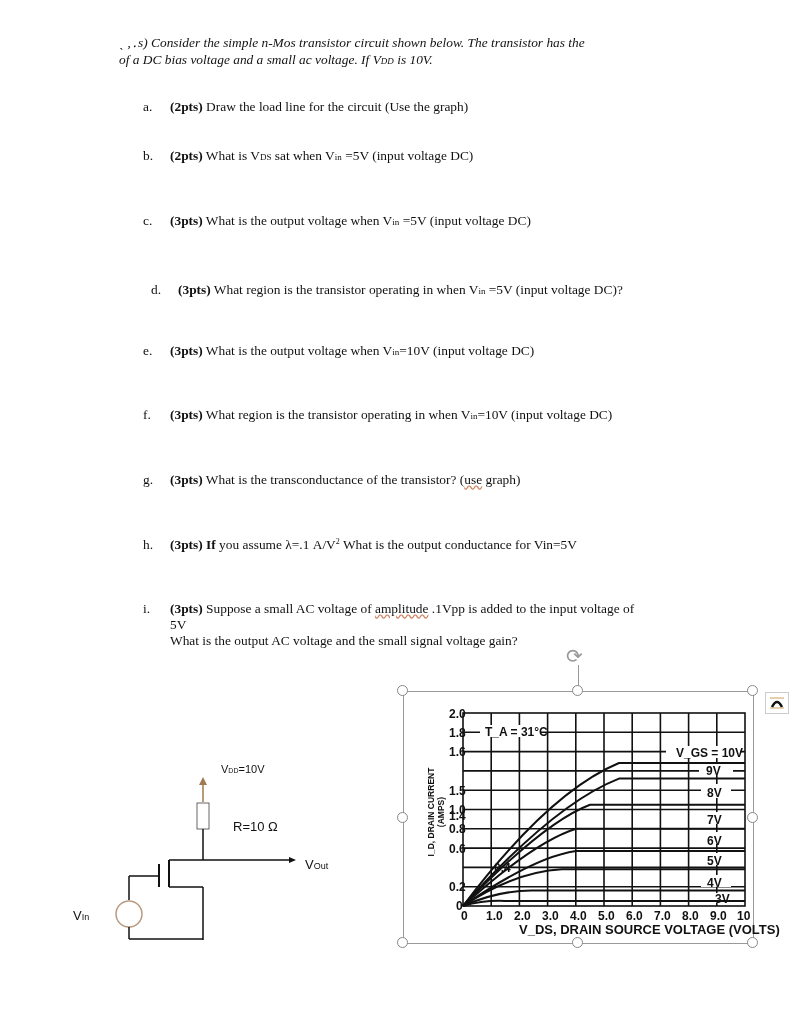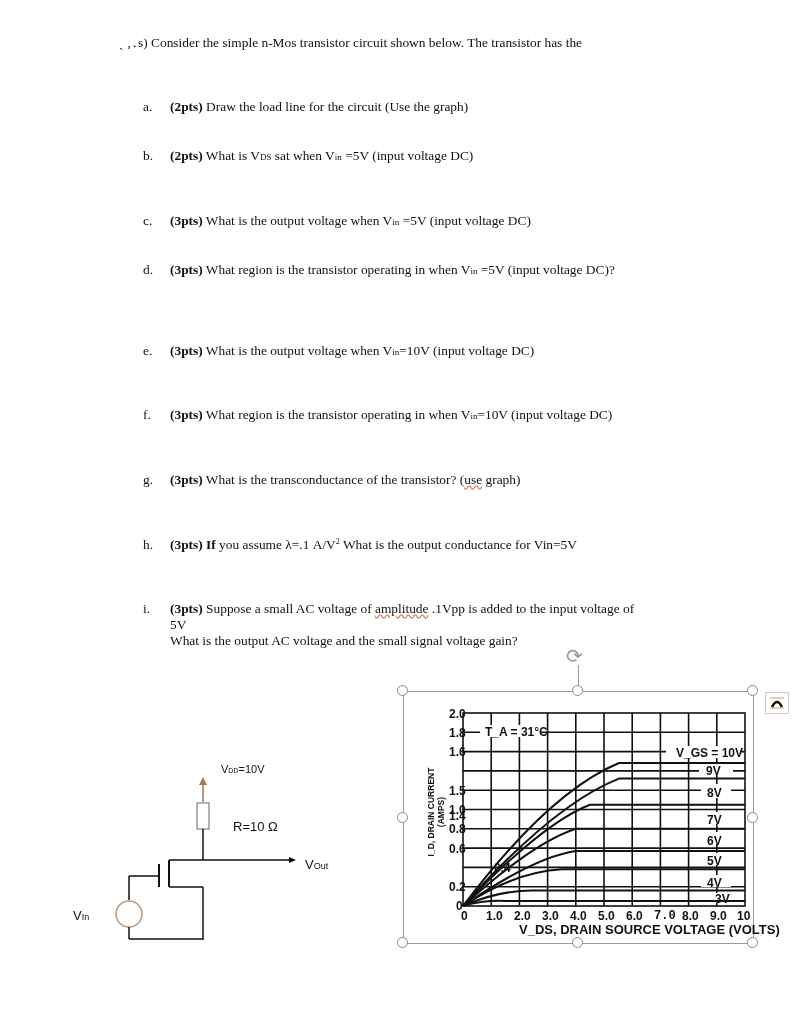--- a/index.html
+++ b/index.html
@@ -1,52 +1,53 @@
 <!DOCTYPE html>
 <html><head>
 <meta charset="utf-8">
 <style>
   html, body { margin:0; padding:0; background:#ffffff; }
   body { width:809px; height:1024px; position:relative; overflow:hidden;
          font-family:"Liberation Serif", serif; color:#111; }
-  .para { position:absolute; left:119px; top:35px; width:560px; font-size:13.4px; line-height:16.5px; }
+  .para { position:absolute; left:119px; top:35px; width:560px; font-size:13.4px; line-height:16.5px;font-style:italic; }
   .para .line { display:block; white-space:nowrap; }
   .q { position:absolute; left:143px; font-size:13.4px; white-space:nowrap; }
   .q .lbl { display:inline-block; width:27px; }
   .q b { font-weight:bold; }
   .q .cont { display:block; padding-left:27px; }
   .sub { font-size:9px; }
   .sup { font-size:8px; vertical-align:super; }
   .squig { text-decoration: underline wavy #d28060; }
   .abs { position:absolute; }
   .sans { font-family:"Liberation Sans", sans-serif; }
   .handle { position:absolute; width:9px; height:9px; border:1.5px solid #888; border-radius:50%; background:#fff; }
   .selline { position:absolute; background:#999; }
   .tick-lbl { position:absolute; font-family:"Liberation Sans", sans-serif; font-size:12px; font-weight:bold; color:#111; }
 </style>
 </head>
 <body>
 
 <div class="para">
   <span class="line"><span>ˎ        ‚․s)</span> <span>Consider the simple n-Mos transistor circuit shown below.  The transistor has the</span></span>
+  <span class="line"><span>of a DC bias voltage and a small ac voltage.  If V</span><span class="sub">DD</span><span> is 10V.</span></span>
 </div>
 
 <div class="q" style="top:99px;">
   <span class="lbl">a.</span><b>(2pts)</b><span> Draw the load line for the circuit (Use the graph)</span>
 </div>
 
 <div class="q" style="top:148px;">
   <span class="lbl">b.</span><b>(2pts)</b><span> What is V</span><span class="sub">DS</span><span> sat when V</span><span class="sub">in</span><span> =5V (input voltage DC)</span>
 </div>
 
 <div class="q" style="top:213px;">
   <span class="lbl">c.</span><b>(3pts)</b><span> What is the output voltage when V</span><span class="sub">in</span><span> =5V (input voltage DC)</span>
 </div>
 
-<div class="q" style="top:262px;">
+<div class="q" style="top:282px;margin-left:8px;">
   <span class="lbl">d.</span><b>(3pts)</b><span> What region is the transistor operating in when V</span><span class="sub">in</span><span> =5V (input voltage DC)?</span>
 </div>
 
 <div class="q" style="top:343px;">
   <span class="lbl">e.</span><b>(3pts)</b><span> What is the output voltage when V</span><span class="sub">in</span><span>=10V (input voltage DC)</span>
 </div>
 
 <div class="q" style="top:407px;">
   <span class="lbl">f.</span><b>(3pts)</b><span> What region is the transistor operating in when V</span><span class="sub">in</span><span>=10V (input voltage DC)</span>
 </div>
@@ -193,19 +194,19 @@
 <div class="tick-lbl" style="left:449px; top:880px;">0.2</div>
 <div class="tick-lbl" style="left:456px; top:899px;">0</div>
 
 <div class="tick-lbl" style="left:461px; top:909px;">0</div>
 <div class="tick-lbl" style="left:486px; top:909px;">1.0</div>
 <div class="tick-lbl" style="left:514px; top:909px;">2.0</div>
 <div class="tick-lbl" style="left:542px; top:909px;">3.0</div>
 <div class="tick-lbl" style="left:570px; top:909px;">4.0</div>
 <div class="tick-lbl" style="left:598px; top:909px;">5.0</div>
 <div class="tick-lbl" style="left:626px; top:909px;">6.0</div>
-<div class="tick-lbl" style="left:654px; top:909px;font-family:Liberation Mono, monospace;">7.0</div>
+<div class="tick-lbl" style="left:654px; top:909px;">7.0</div>
 <div class="tick-lbl" style="left:682px; top:909px;">8.0</div>
 <div class="tick-lbl" style="left:710px; top:909px;">9.0</div>
 <div class="tick-lbl" style="left:737px; top:909px;">10</div>
 
 <div class="tick-lbl" style="left:519px; top:922px; font-size:13px;">V_DS, DRAIN SOURCE VOLTAGE (VOLTS)</div>
 <div class="tick-lbl" style="left:376px; top:802px; font-size:8.5px; transform:rotate(-90deg); transform-origin:center; width:120px; text-align:center;">I_D, DRAIN CURRENT (AMPS)</div>
 
 </body></html>

